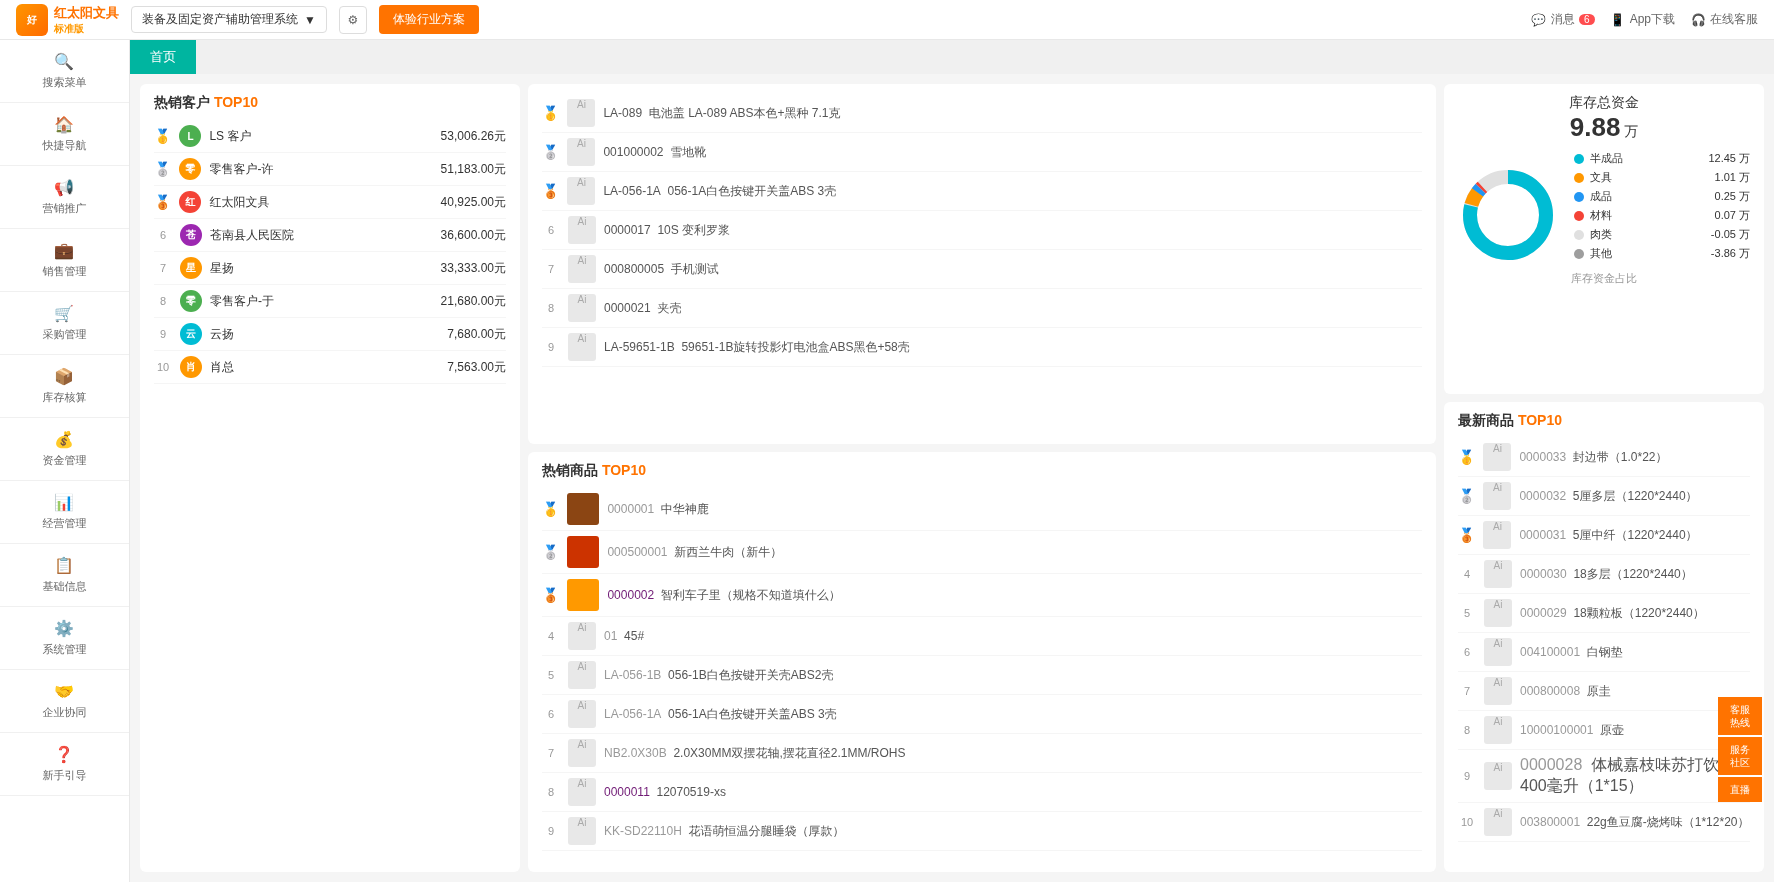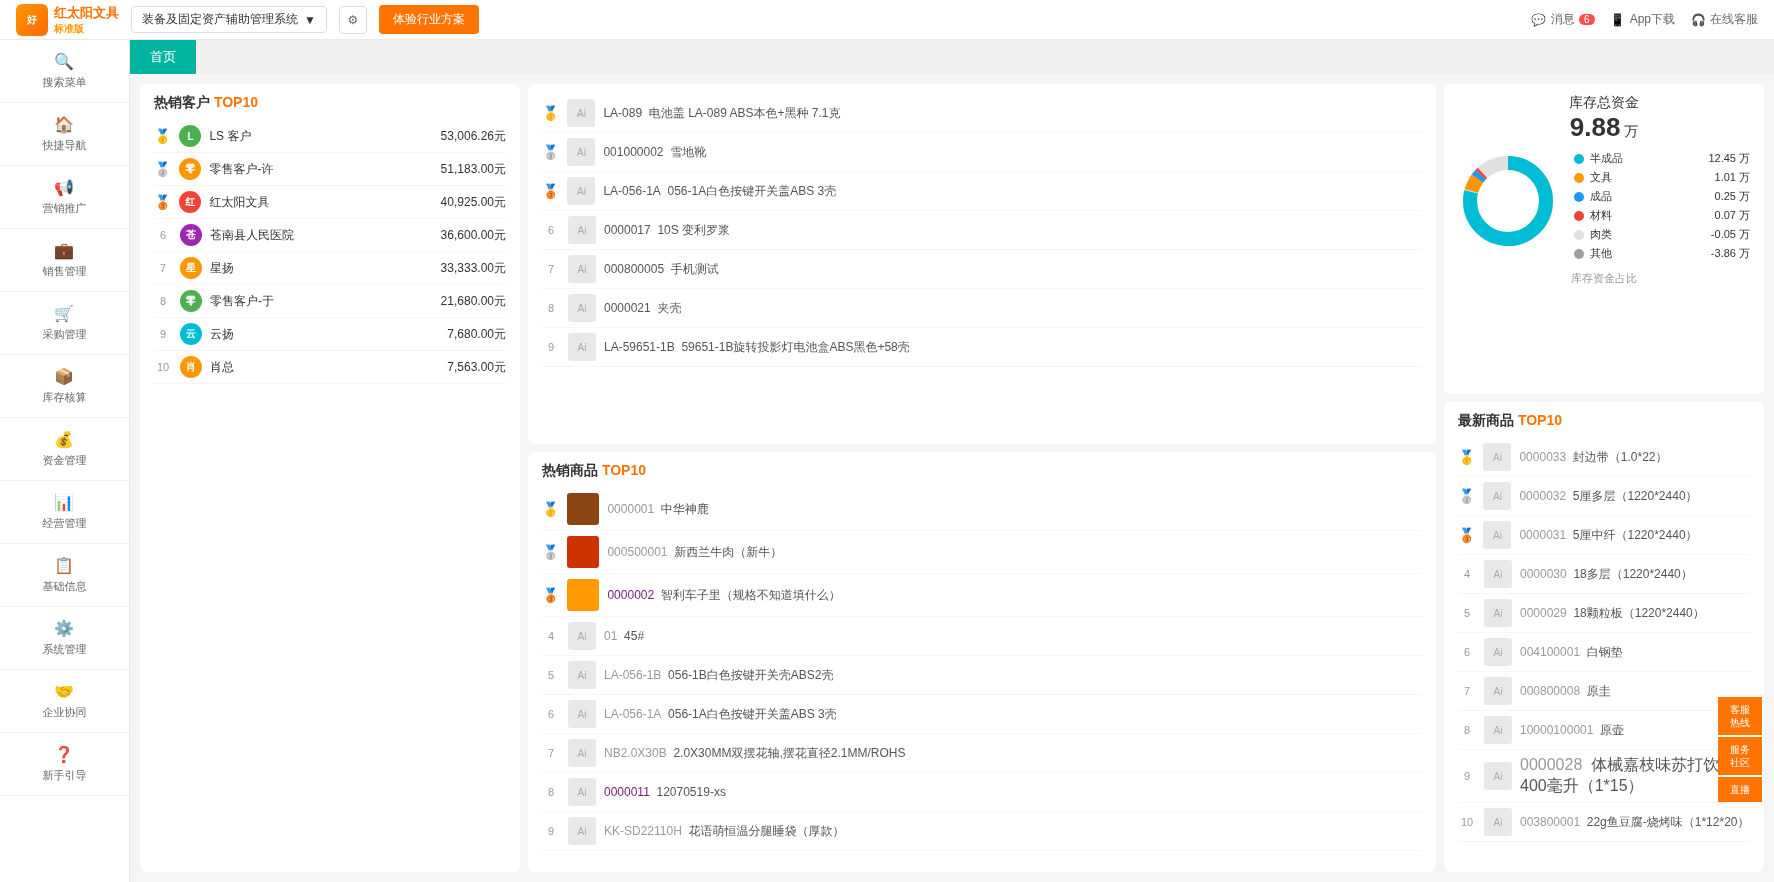--- a/index.html
+++ b/index.html
@@ -68,30 +68,30 @@
     .rank-avatar { width: 22px; height: 22px; border-radius: 50%; display: flex; align-items: center; justify-content: center; color: white; font-size: 10px; font-weight: bold; flex-shrink: 0; }
     .rank-name { flex: 1; color: #333; }
     .rank-amount { color: #333; font-weight: 500; }
     .rank-img { width: 32px; height: 32px; border-radius: 3px; background: #e8e8e8; flex-shrink: 0; display: flex; align-items: center; justify-content: center; overflow: hidden; }
 
     
     .inventory-total { text-align: center; font-size: 14px; color: #333; margin-bottom: 8px; }
     .inventory-total .amount { font-size: 26px; font-weight: bold; color: #333; }
     .inventory-total .unit { font-size: 14px; color: #333; }
 
-    .chart-area { display: flex; align-items: flex-start; gap: 16px; }
+    .chart-area { display: flex; align-items: flex-end; gap: 16px; }
     .donut-chart { width: 100px; height: 100px; flex-shrink: 0; }
     .legend { flex: 1; }
     .legend-item { display: flex; align-items: center; gap: 6px; margin-bottom: 4px; font-size: 11px; }
     .legend-dot { width: 10px; height: 10px; border-radius: 50%; flex-shrink: 0; }
     .legend-label { flex: 1; color: #333; }
     .legend-value { color: #333; font-weight: 500; }
 
     .inventory-note { font-size: 11px; color: #999; text-align: center; margin-top: 6px; }
-    .product-img { width: 28px; height: 28px; background: #e8e8e8; border-radius: 3px; flex-shrink: 0; display: flex; align-items: center; justify-content: center; color: #aaa; font-size: 9px; }
+    .product-img { width: 28px; height: 28px; background: #e8e8e8; border-radius: 3px; flex-shrink: 0; display: flex; align-items: flex-start; justify-content: center; color: #aaa; font-size: 9px; }
 
     
     .service-btns { position: fixed; right: 12px; bottom: 80px; display: flex; flex-direction: column; gap: 2px; }
     .service-btn { background: #ff7300; color: white; width: 44px; padding: 6px 4px; text-align: center; font-size: 10px; cursor: pointer; line-height: 1.3; }
   </style>
 </head>
 <body>
 
 <div class="top-header">
   <div class="header-left">

